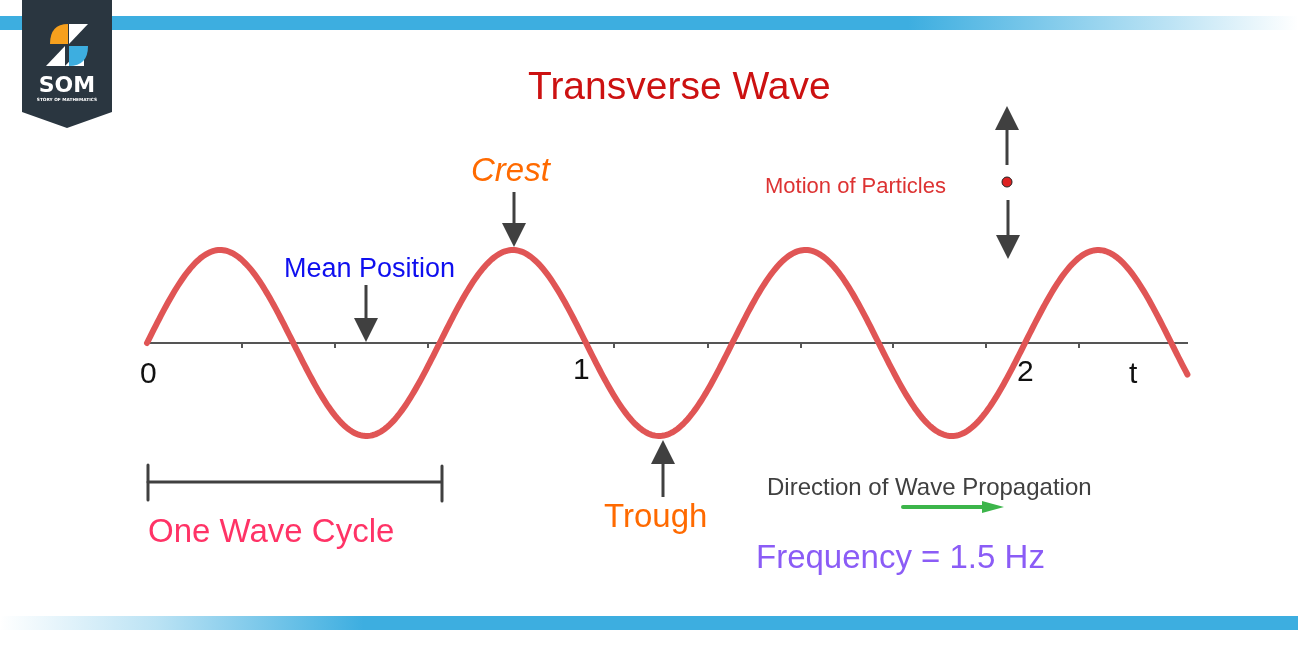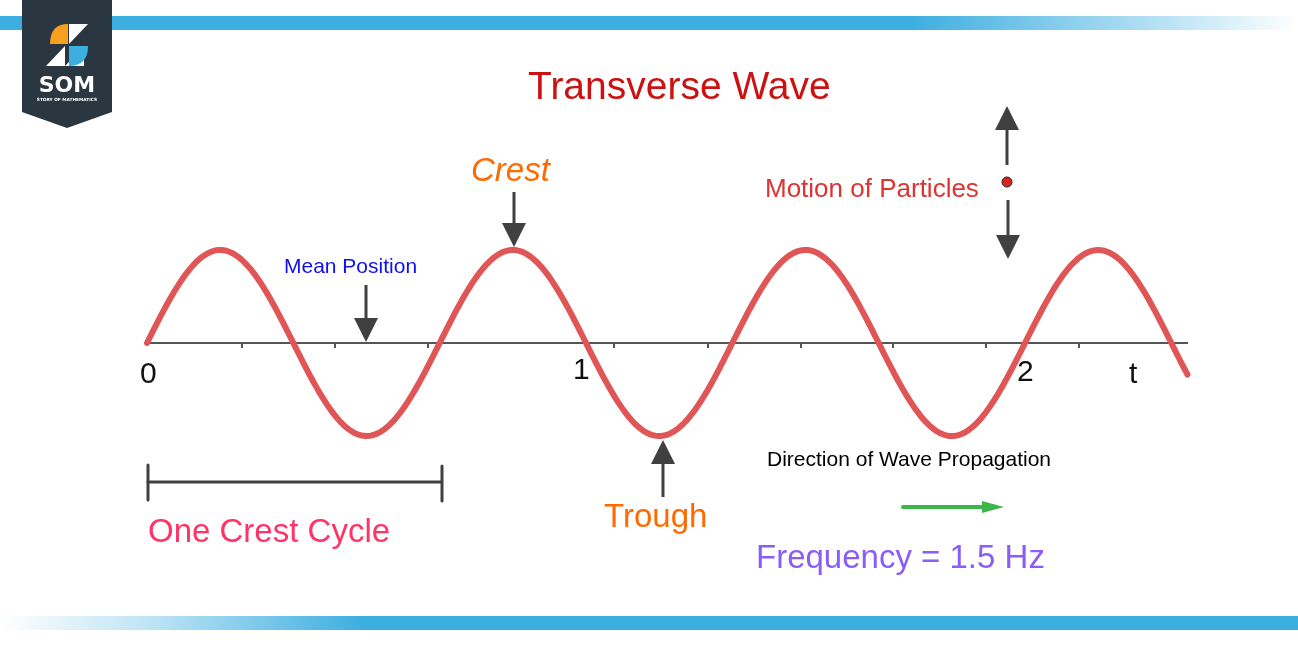--- a/index.html
+++ b/index.html
@@ -7,24 +7,24 @@
          font-family: "Liberation Sans", sans-serif; }
   .bar-top { position: absolute; left: 0; top: 16px; width: 1298px; height: 14px;
     background: linear-gradient(to right, #3daee0 0%, #3daee0 70%, rgba(61,174,224,0.35) 90%, rgba(61,174,224,0) 100%); }
   .bar-bottom { position: absolute; left: 0; top: 616px; width: 1298px; height: 14px;
     background: linear-gradient(to right, rgba(61,174,224,0) 0%, rgba(61,174,224,0.35) 12%, #3daee0 28%, #3daee0 100%); }
   .logo { position: absolute; left: 22px; top: 0; width: 90px; height: 128px; }
   .label { position: absolute; white-space: nowrap; line-height: 1; }
   .title { left: 528px; top: 66px; font-size: 39px; color: #cc1111; }
   .crest { left: 471px; top: 153px; font-size: 33px; color: #ff6a00; font-style: italic; }
   .trough { left: 604px; top: 499px; font-size: 33px; color: #ff6a00; text-align: right; }
-  .mean { left: 284px; top: 255px; font-size: 21px; color: #0f0fef; }
-  .motion { left: 765px; top: 175px; font-size: 26px; color: #dd3333; }
+  .mean { left: 284px; top: 255px; font-size: 27px; color: #0f0fef; }
+  .motion { left: 765px; top: 175px; font-size: 22px; color: #dd3333; }
   .cycle { left: 148px; top: 514px; font-size: 33px; color: #ff3366; }
-  .direction { left: 767px; top: 448px; font-size: 21px; color: #000000; }
+  .direction { left: 767px; top: 475px; font-size: 24px; color: #404040; }
   .freq { left: 756px; top: 540px; font-size: 33px; color: #8b5cf6; }
   .tick-label { position: absolute; font-size: 30px; color: #111; line-height: 1; }
   svg.diagram { position: absolute; left: 0; top: 0; }
 </style>
 </head>
 <body>
 
 <div class="bar-top"></div>
 <div class="bar-bottom"></div>
 
@@ -80,20 +80,20 @@
 
   <line x1="903" y1="507" x2="985" y2="507" stroke="#3cb54a" stroke-width="4" stroke-linecap="round"></line>
   <polygon points="982,501 1004,507 982,513" fill="#3cb54a"></polygon>
 </svg>
 
 <div class="label title">Transverse Wave</div>
 <div class="label crest">Crest</div>
 <div class="label trough">Trough</div>
 <div class="label mean">Mean Position</div>
 <div class="label motion">Motion of Particles</div>
-<div class="label cycle">One Crest Cycle</div>
+<div class="label cycle">One Wave Cycle</div>
 <div class="label direction">Direction of Wave Propagation</div>
 <div class="label freq">Frequency = 1.5 Hz</div>
 
 <div class="tick-label" style="left:140px; top:358px;">0</div>
 <div class="tick-label" style="left:573px; top:354px;">1</div>
 <div class="tick-label" style="left:1017px; top:356px;">2</div>
 <div class="tick-label" style="left:1129px; top:358px;">t</div>
 
 </body></html>

